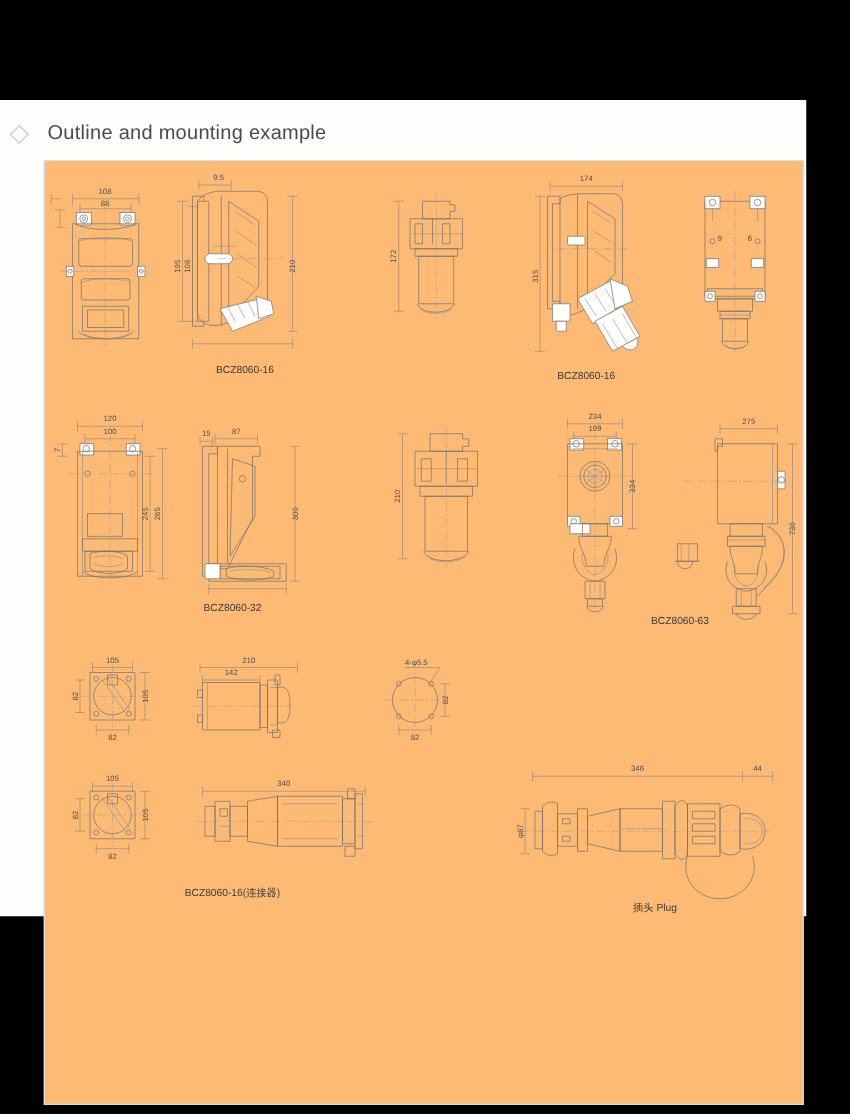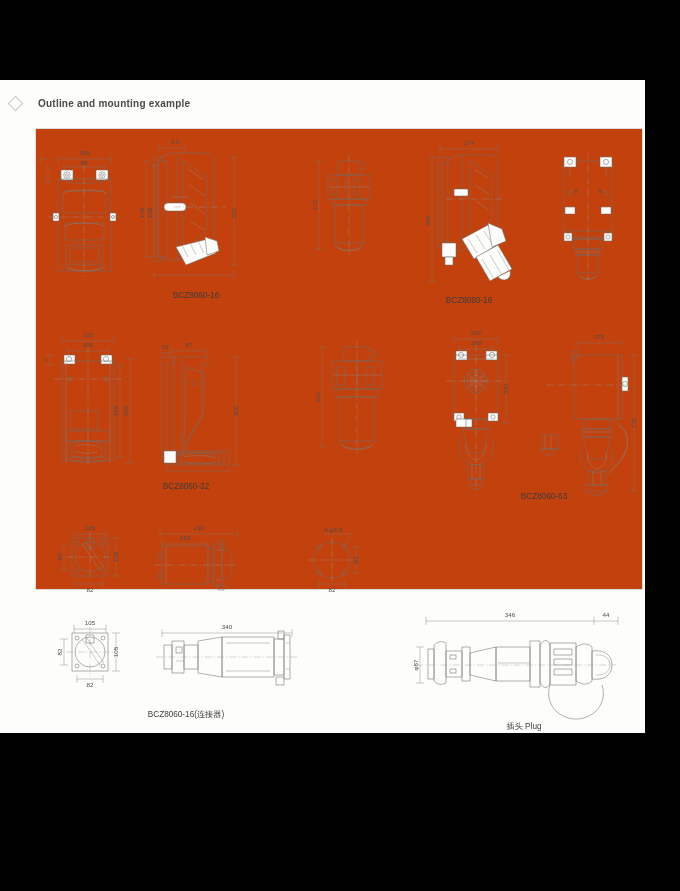--- a/index.html
+++ b/index.html
@@ -5,25 +5,25 @@
   html,body{margin:0;padding:0;background:#000;}
   body{width:680px;height:891px;overflow:hidden;
        font-family:"Liberation Sans","DejaVu Sans",sans-serif;}
 
   #page{position:absolute;left:0;top:80px;width:645px;height:653px;
         background:#fdfdfb;}
 
   
   #hdr{position:absolute;left:10px;top:18px;display:flex;align-items:center;gap:17px;}
   .diamond{width:9px;height:9px;border:1px solid #c9c9c9;transform:rotate(45deg);}
-  #hdr-title{font-size:10px;font-weight:bold;color:#4a4a4a;letter-spacing:.22px;}
+  #hdr-title{font-size:16px;font-weight:normal;color:#4a4a4a;letter-spacing:.22px;}
 
   
-  #panel{position:absolute;left:35px;top:48px;width:608px;height:462px;
-         border:1px solid #dcdcda;background:#c2410c;box-sizing:border-box;}
+  #panel{position:absolute;left:35px;top:48px;width:608px;height:756px;
+         border:1px solid #dcdcda;background:#fdba74;box-sizing:border-box;}
 
   
   .ghost{position:absolute;color:#ece9e6;font-size:9px;white-space:nowrap;
          pointer-events:none;user-select:none;}
 
   svg{position:absolute;left:0;top:0;overflow:visible;}
   .ln{stroke:#6f6f6f;stroke-width:.55;fill:none;}
   .ln2{stroke:#8a8a8a;stroke-width:.45;fill:none;}
   .dim{stroke:#7a7a7a;stroke-width:.4;fill:none;}
   .ctr{stroke:#9a9a9a;stroke-width:.4;fill:none;stroke-dasharray:7 2 1.2 2;}

